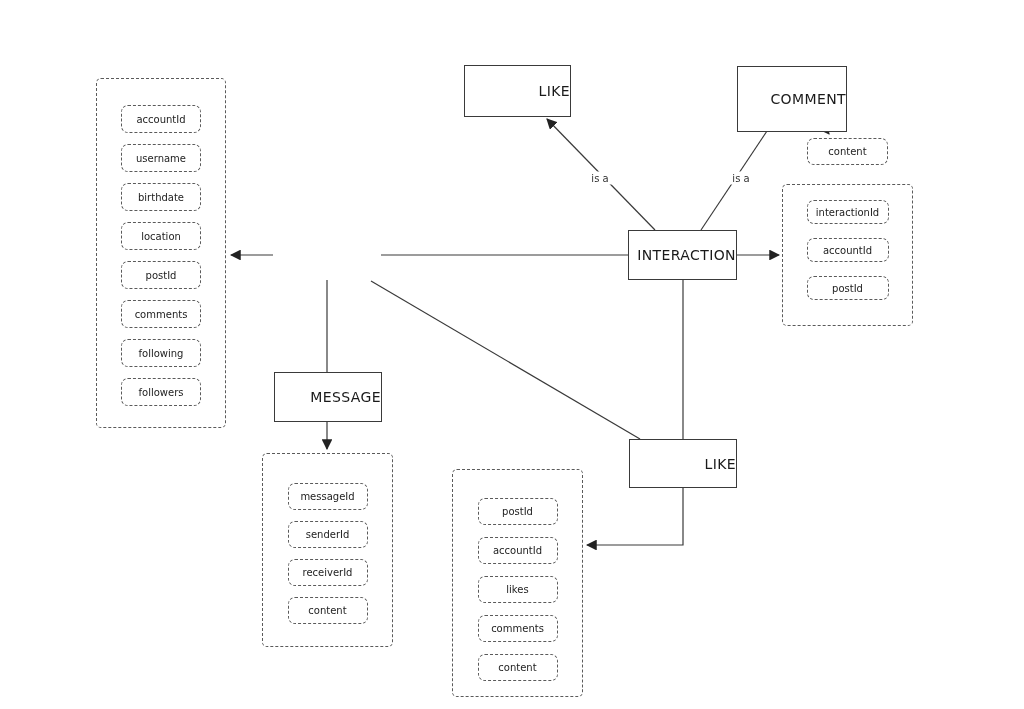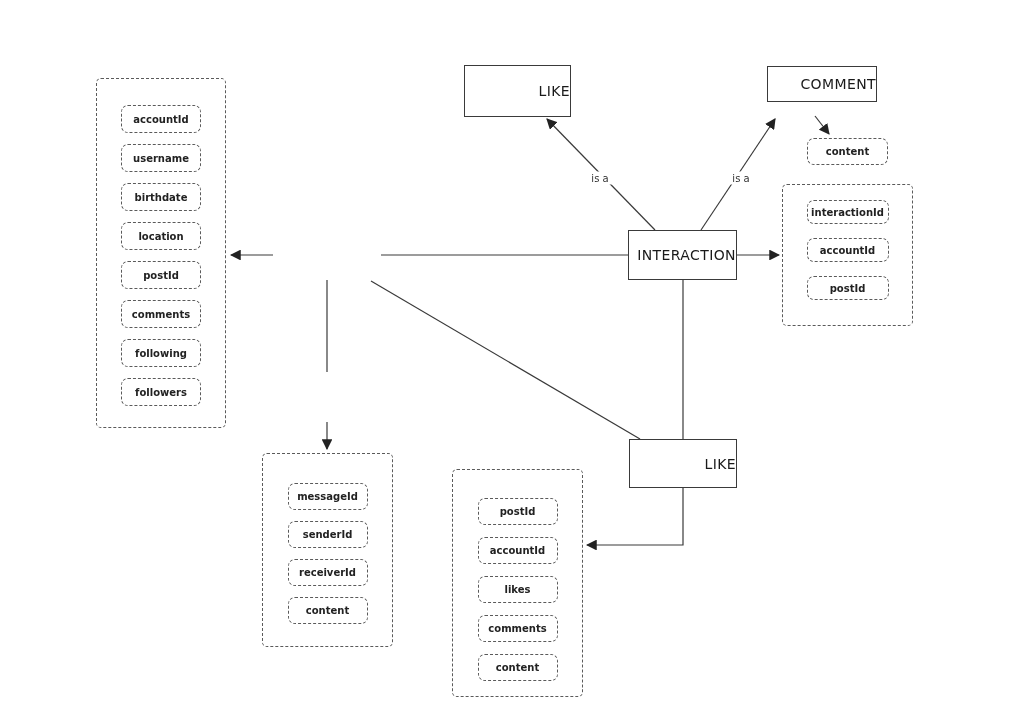--- a/index.html
+++ b/index.html
@@ -48,35 +48,34 @@
     border: 1.3px dashed #5a5a5a;
     border-radius: 7px;
     background: #ffffff;
     display: flex;
     align-items: center;
     justify-content: center;
     font-size: 10px;
     color: #222222;
     box-sizing: border-box;
     flex: none;
-    font-weight: bold;
   }
   .edge-label {
     position: absolute;
     transform: translate(-50%, -50%);
     background: #ffffff;
     padding: 1px 4px;
     font-size: 10px;
     color: #333333;
     z-index: 4;
   }
 
   
   #e-like        { left: 464px; top: 65px;  width: 107px; height: 52px; }
-  #e-comment     { left: 737px; top: 66px;  width: 110px; height: 36px; margin-left: 30px; }
+  #e-comment     { left: 737px; top: 66px;  width: 110px; height: 66px; }
   #e-account     { left: 273px; top: 230px; width: 108px; height: 50px; }
   #e-interaction { left: 628px; top: 230px; width: 109px; height: 50px; }
   #e-message     { left: 274px; top: 372px; width: 108px; height: 50px; }
   #e-post        { left: 629px; top: 439px; width: 108px; height: 49px; }
 
   
   #g-account     { left: 96px;  top: 78px;  width: 130px; height: 350px; padding-top: 26px; gap: 11px; }
   #g-account .attr     { width: 80px; height: 28px; }
   #g-interaction { left: 782px; top: 184px; width: 131px; height: 142px; padding-top: 15px; gap: 14px; }
   #g-interaction .attr { width: 82px; height: 24px; }
@@ -127,20 +126,23 @@
 
   <div class="entity" id="e-like">
     <span>LIKE</span>
   </div>
   <div class="entity" id="e-comment">
     <span>COMMENT</span>
   </div>
   <div class="entity" id="e-interaction">
     <span>INTERACTION</span>
   </div>
+  <div class="entity" id="e-message">
+    <span>MESSAGE</span>
+  </div>
   <div class="entity" id="e-post">
     <span>LIKE</span>
   </div>
 
   <div class="attr-group" id="g-account">
     <div class="attr">accountId</div>
     <div class="attr">username</div>
     <div class="attr">birthdate</div>
     <div class="attr">location</div>
     <div class="attr">postId</div>

